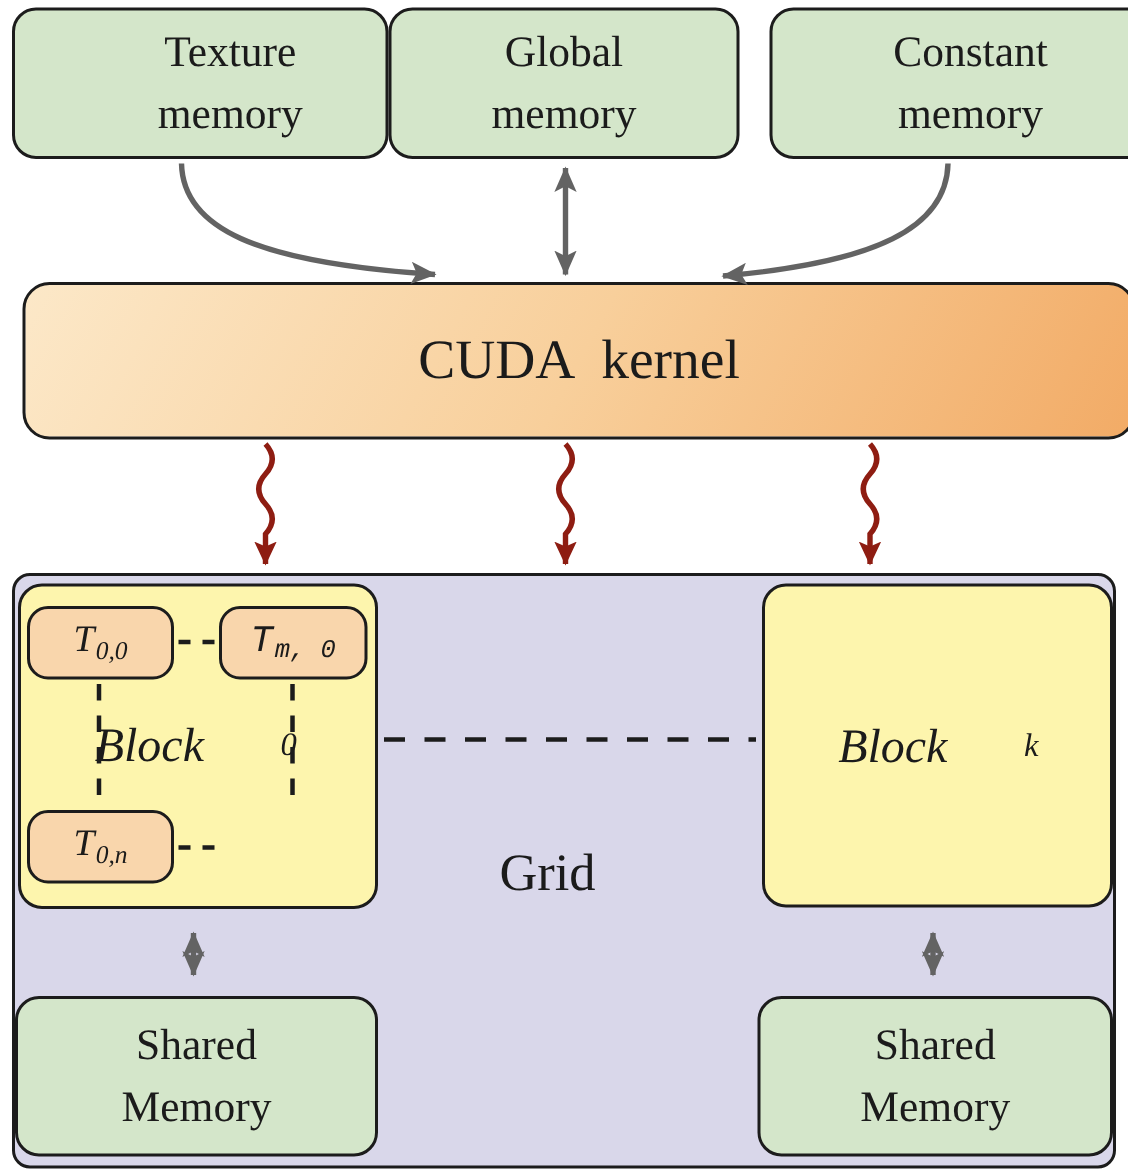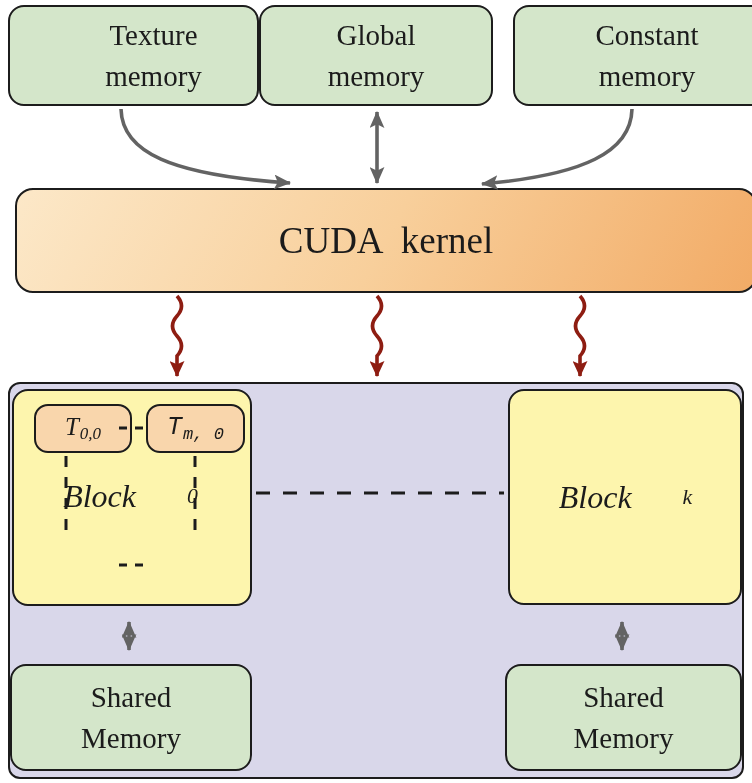--- a/index.html
+++ b/index.html
@@ -105,36 +105,40 @@
   <div class="box kernel" style="left:5px;top:188px;width:742px;height:105px;margin-left:10px;">
     <div>CUDA kernel</div>
   </div>
 
   <div class="box grid-box" style="left:8px;top:382px;width:736px;height:397px;"></div>
 
   <div class="box block" style="left:12px;top:389px;width:240px;height:217px;"></div>
 
   <div class="box block" style="left:508px;top:389px;width:234px;height:216px;"></div>
 
-  <div class="box thread" style="left:18px;top:404px;width:98px;height:49px;margin-left:16px;">
+  <div class="box thread" style="left:18px;top:404px;width:98px;height:49px;">
     <div><span>T</span><span class="sub">0,0</span></div>
   </div>
   <div class="box thread" style="left:146px;top:404px;width:99px;height:49px;font-family:Liberation Mono, monospace;">
     <div><span>T</span><span class="sub">m, 0</span></div>
+  </div>
+  <div class="box thread" style="left:18px;top:540px;width:98px;height:49px;">
+    <div><span>T</span><span class="sub">0,n</span></div>
   </div>
 
   <div class="lbl block-label" style="left:58px;top:473px;width:145px;height:46px;">
     <span>Block</span>
       <span class="sub">0</span>
   </div>
   <div class="lbl block-label" style="left:543px;top:474px;width:165px;height:46px;">
     <span>Block</span>
       <span class="sub">k</span>
   </div>
 
+  <div class="lbl grid-label" style="left:300px;top:558px;width:130px;height:48px;">Grid</div>
 
   <div class="box mem" style="left:10px;top:664px;width:242px;height:107px;">
     <div>Shared</div>
     <div>Memory</div>
   </div>
   <div class="box mem" style="left:505px;top:664px;width:237px;height:107px;">
     <div>Shared</div>
     <div>Memory</div>
   </div>
 

